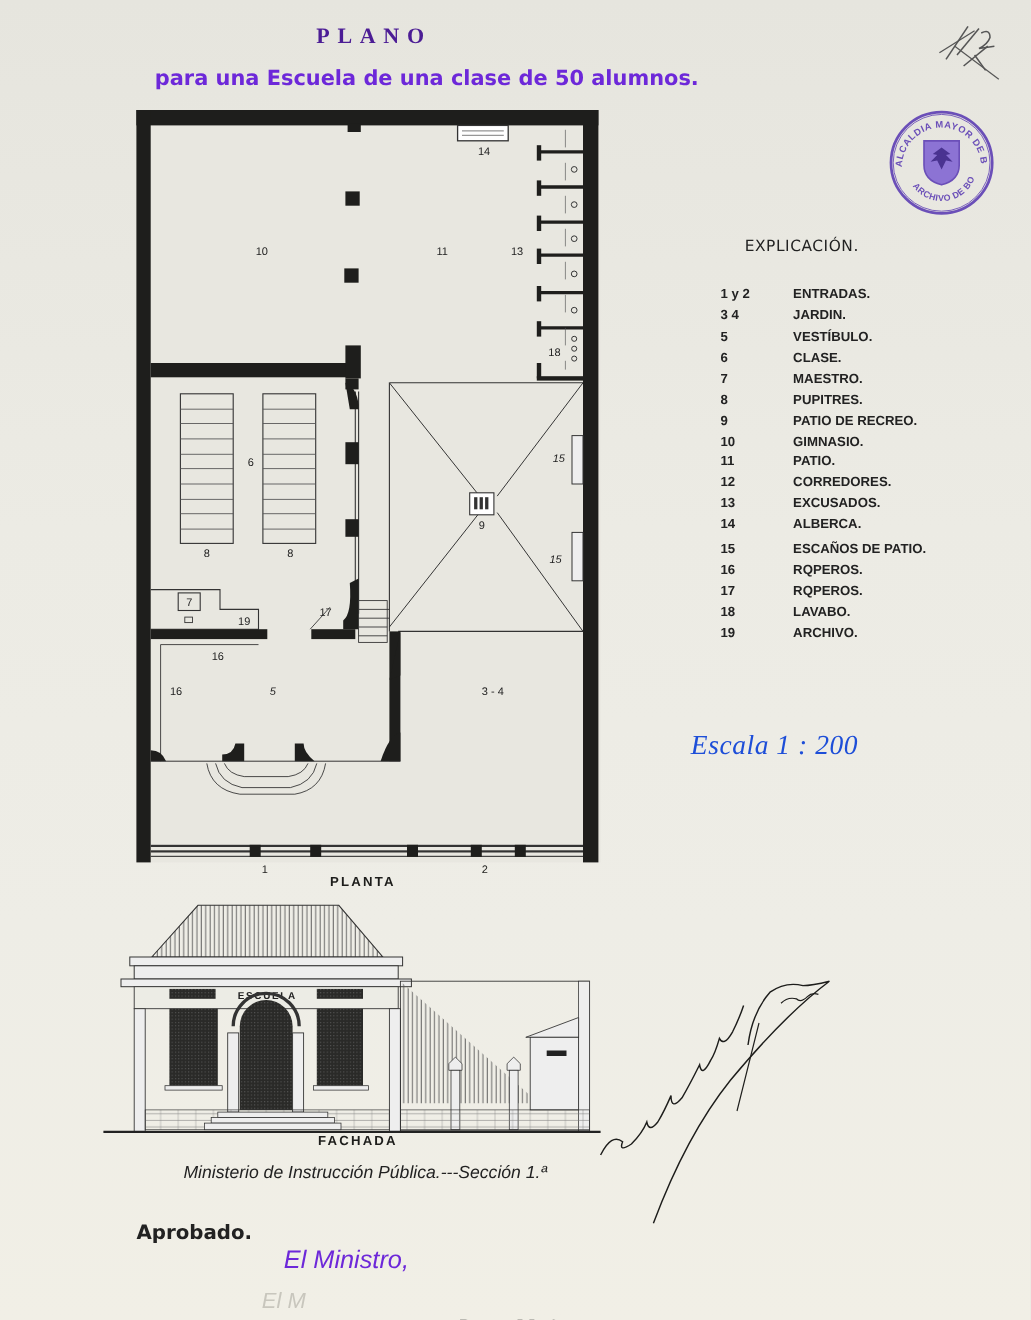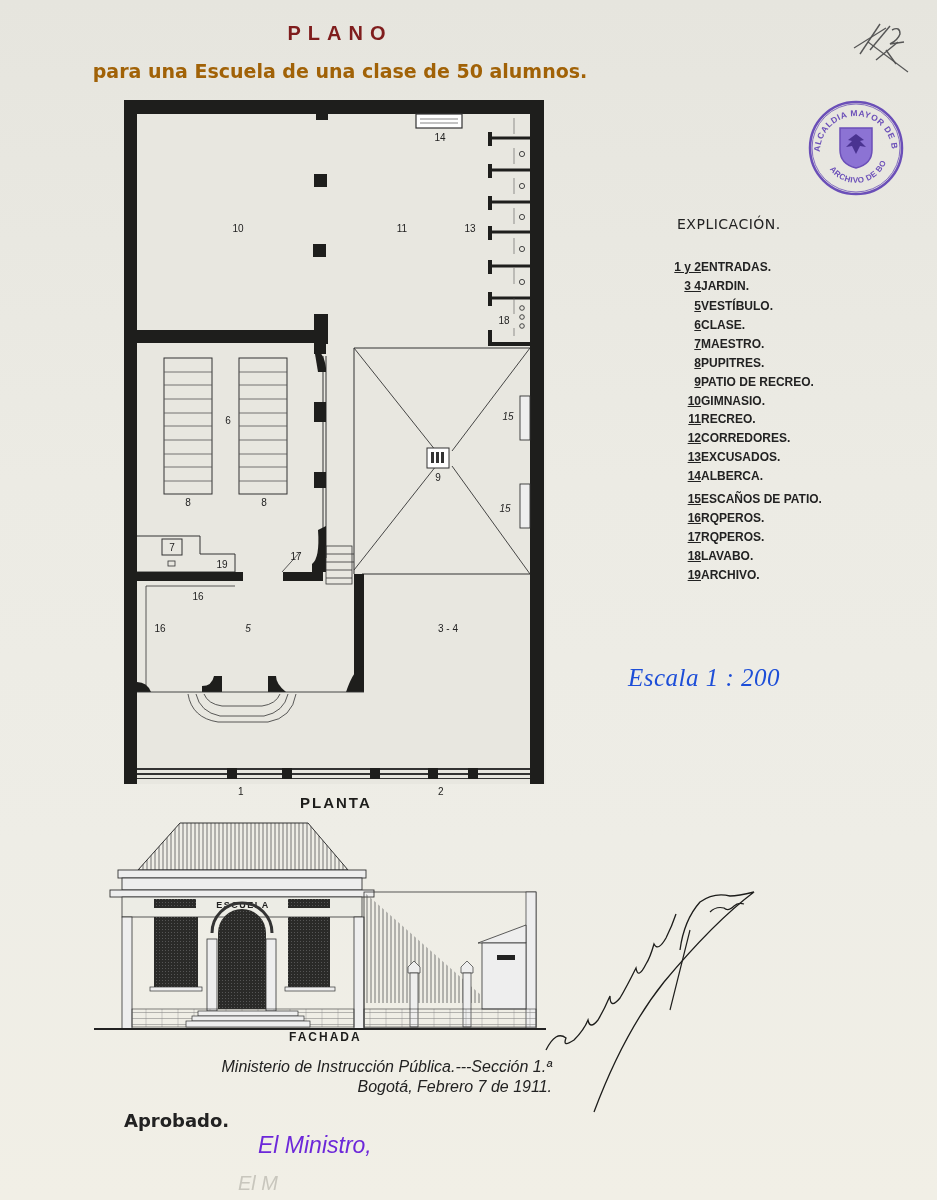--- a/index.html
+++ b/index.html
@@ -8,42 +8,42 @@
     background:#e9e8e1;
     font-family:"DejaVu Sans", sans-serif; color:#1d1d1b;
   }
   .paper {
     position:absolute; left:0; top:0; width:937px; height:1200px;
     background: linear-gradient(180deg,#e6e5de 0%,#ecebe4 40%,#eeede6 70%,#f1efe6 100%);
   }
   .abs { position:absolute; }
   .title-main {
     left:0; top:22px; width:680px; text-align:center;
-    font-family:Liberation Sans, sans-serif; font-weight:bold; font-size:20px; letter-spacing:7px; color:#7f1d1d;
+    font-family:Liberation Serif, serif; font-weight:bold; font-size:20px; letter-spacing:7px; color:#4c1d95;
   }
   .title-sub {
     left:0; top:60px; width:680px; text-align:center;
-    font-family:"DejaVu Sans", sans-serif; font-weight:bold; font-size:19px; color:#a16207;
+    font-family:"DejaVu Sans", sans-serif; font-weight:bold; font-size:19px; color:#6d28d9;padding-left:48px;
   }
   .plan-svg { left:118px; top:96px; }
   .legend-title {
     left:677px; top:216px; font-family:"DejaVu Sans", sans-serif; font-size:14px; letter-spacing:0.5px; color:#222;
   }
   .legend { left:655px; top:260px; font-family:"Liberation Sans", sans-serif; font-weight:bold; font-size:12px; color:#222; }
   .legend .row { position:absolute; white-space:nowrap; }
-  .legend .num { display:inline-block; text-align:right; width:46px; margin-right:0;text-decoration:underline; }
+  .legend .num { display:inline-block; text-align:left; width:46px; margin-right:20px; }
   .scale {
     left:628px; top:664px; font-family:"Liberation Serif", serif; font-style:italic; font-size:25px; letter-spacing:0.5px; color:#1d4ed8;
   }
-  .planta-label { left:300px; top:794px; font-family:"Liberation Sans", sans-serif; font-weight:bold; font-size:15px; letter-spacing:2px; }
+  .planta-label { left:300px; top:794px; font-family:"Liberation Sans", sans-serif; font-weight:bold; font-size:12px; letter-spacing:2px; }
   .entry-1 { left:238px; top:786px; font-size:10px; font-family:"Liberation Sans", sans-serif; }
   .entry-2 { left:438px; top:786px; font-size:10px; font-family:"Liberation Sans", sans-serif; }
   .facade-svg { left:90px; top:815px; }
   .fachada-label { left:289px; top:1030px; font-family:"Liberation Sans", sans-serif; font-weight:bold; font-size:12px; letter-spacing:2px; }
-  .ministry { left:112px; top:1057px; width:440px; text-align:right; font-family:"Liberation Sans", sans-serif; font-style:italic; font-size:16px; line-height:20px; color:#222; }
+  .ministry { left:112px; top:1057px; width:440px; text-align:center; font-family:"Liberation Sans", sans-serif; font-style:italic; font-size:16px; line-height:20px; color:#222; }
   .approved { left:124px; top:1110px; font-family:"DejaVu Sans", sans-serif; font-weight:bold; font-size:18px; color:#222; }
   .minister-title { left:258px; top:1132px; font-family:"Liberation Sans", sans-serif; font-style:italic; font-size:23px; color:#6d28d9; }
   .minister-name { left:418px; top:1162px; font-family:"Liberation Serif", serif; font-weight:bold; font-size:17px; color:#222; font-variant:small-caps; letter-spacing:0.5px;margin-top:34px; }
   .folio { left:846px; top:20px; }
   .stamp { left:806px; top:98px; }
   .signature { left:540px; top:890px; }
   .ghost { left:238px; top:1172px; font-family:Liberation Sans, sans-serif; font-style:italic; font-size:20px; color:#c8c6bd; }
   .rm { font-family:"Liberation Sans", sans-serif; font-size:10px; fill:#222; }
 </style>
 </head>
@@ -248,21 +248,21 @@
 <div class="abs legend-title">EXPLICACIÓN.</div>
 <div class="abs legend">
   <div class="row" style="top:0px"><span class="num">1 y 2</span><span>ENTRADAS.</span></div>
   <div class="row" style="top:19px"><span class="num">3   4</span><span>JARDIN.</span></div>
   <div class="row" style="top:39px"><span class="num">5</span><span>VESTÍBULO.</span></div>
   <div class="row" style="top:58px"><span class="num">6</span><span>CLASE.</span></div>
   <div class="row" style="top:77px"><span class="num">7</span><span>MAESTRO.</span></div>
   <div class="row" style="top:96px"><span class="num">8</span><span>PUPITRES.</span></div>
   <div class="row" style="top:115px"><span class="num">9</span><span>PATIO DE RECREO.</span></div>
   <div class="row" style="top:134px"><span class="num">10</span><span>GIMNASIO.</span></div>
-  <div class="row" style="top:152px"><span class="num">11</span><span>RECREO.</span></div>
+  <div class="row" style="top:152px"><span class="num">11</span><span>PATIO.</span></div>
   <div class="row" style="top:171px"><span class="num">12</span><span>CORREDORES.</span></div>
   <div class="row" style="top:190px"><span class="num">13</span><span>EXCUSADOS.</span></div>
   <div class="row" style="top:209px"><span class="num">14</span><span>ALBERCA.</span></div>
   <div class="row" style="top:232px"><span class="num">15</span><span>ESCAÑOS DE PATIO.</span></div>
   <div class="row" style="top:251px"><span class="num">16</span><span>RQPEROS.</span></div>
   <div class="row" style="top:270px"><span class="num">17</span><span>RQPEROS.</span></div>
   <div class="row" style="top:289px"><span class="num">18</span><span>LAVABO.</span></div>
   <div class="row" style="top:308px"><span class="num">19</span><span>ARCHIVO.</span></div>
 </div>
 
@@ -336,18 +336,17 @@
   <svg width="230" height="230" viewBox="0 0 230 230">
     <path d="M6 160 q10 -20 20 -12 q-4 10 8 2 q10 -10 14 -20 q2 10 10 0 q6 -10 12 -24 q0 14 10 2 q6 -10 16 -30 q2 12 10 -4 q4 -6 8 -20 q4 8 12 -6 q6 -12 10 -24" fill="none" stroke="#1d1d1b" stroke-width="1.3"></path>
     <path d="M140 60 q4 -30 20 -48 q14 -10 30 -6 q8 0 24 -4 q-40 30 -90 90 q-40 50 -70 130" fill="none" stroke="#1d1d1b" stroke-width="1.3"></path>
     <path d="M170 22 q6 -6 14 -4 q4 4 10 -2 q4 -4 10 -2" fill="none" stroke="#1d1d1b" stroke-width="1.1"></path>
     <path d="M150 40 q-10 40 -20 80" fill="none" stroke="#1d1d1b" stroke-width="1.1"></path>
   </svg>
 </div>
 
 <div class="abs ministry">
   <div>Ministerio de Instrucción Pública.---Sección 1.ª</div>
-  <div>Bogotá, Febrero 7 de 1911.</div>
 </div>
 <div class="abs approved">Aprobado.</div>
 <div class="abs minister-title">El Ministro,</div>
 <div class="abs minister-name">Pedro M. Carreño.</div>
 <div class="abs ghost">El M</div>
 
 </body></html>

